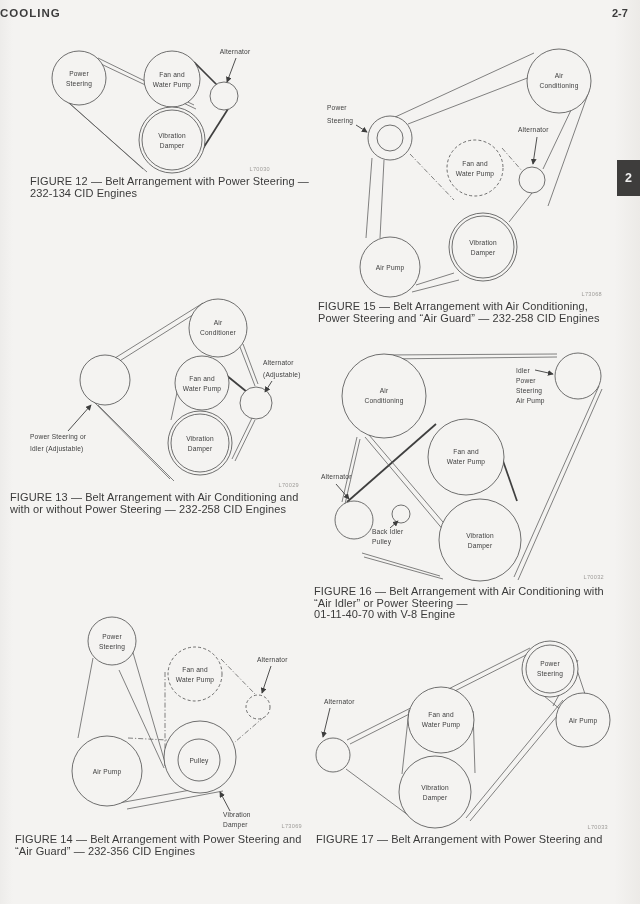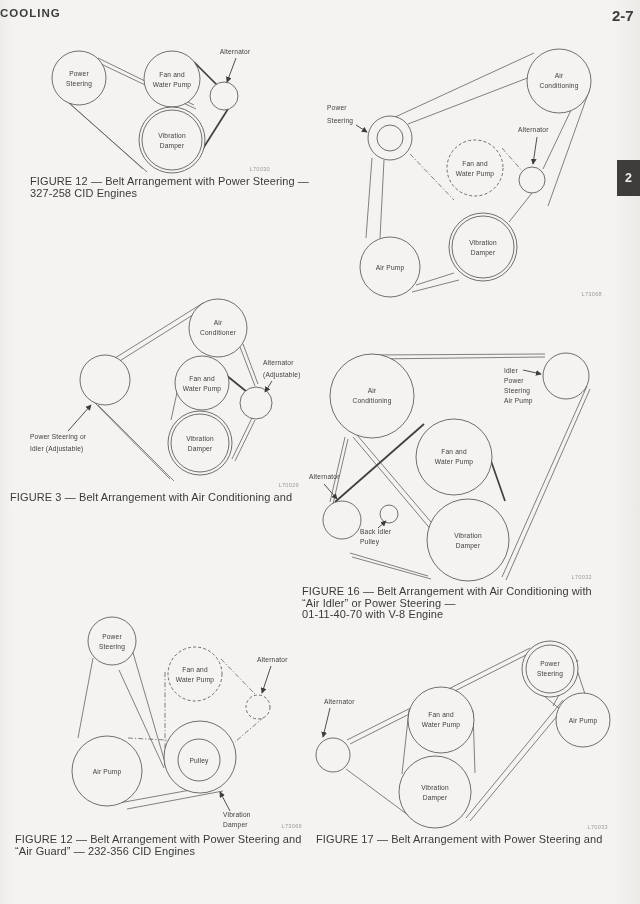--- a/index.html
+++ b/index.html
@@ -2,21 +2,21 @@
 <html><head>
 <meta charset="utf-8">
 <style>
   html,body{margin:0;padding:0;}
   body{background:#dddcd9;font-family:"Liberation Sans", sans-serif;}
   #page{position:relative;width:640px;height:904px;margin:0 auto;
         background:linear-gradient(90deg,#edecea 0%,#f4f3f1 2%,#f4f3f1 96%,#eceae7 100%);
         color:#3d3d3d;overflow:hidden;}
   .hdr-title{position:absolute;top:7px;left:0;width:640px;text-align:left;
              font-size:11.5px;font-weight:bold;letter-spacing:1px;color:#3c3c3c;}
-  .hdr-page{position:absolute;top:7px;left:612px;font-size:15px;font-weight:bold;color:#3c3c3c;}
+  .hdr-page{position:absolute;top:7px;left:612px;font-size:11px;font-weight:bold;color:#3c3c3c;}
   .side-tab{position:absolute;left:617px;top:160px;width:23px;height:36px;background:#3e3d3c;
             color:#efefef;display:flex;align-items:center;justify-content:center;
             font-size:12.5px;font-weight:bold;}
   .fig{position:absolute;}
   .fig svg{position:absolute;left:0;top:0;overflow:visible;}
   .cap{position:absolute;text-align:left;font-size:11px;line-height:11.6px;
        color:#3a3a3a;letter-spacing:.1px;width:100%;}
   .cap div{white-space:nowrap;}
   svg text{fill:#3d3d3d;font-family:"Liberation Sans",sans-serif;font-size:6.6px;letter-spacing:.2px;}
   svg text.code{fill:#9e9c99;font-size:5.6px;letter-spacing:.3px;}
@@ -76,21 +76,21 @@
         <text class="mid" x="142" y="106">Damper</text>
       </g>
       <g>
         <text class="mid" x="205" y="12">Alternator</text>
         <line class="arrow" x1="206" y1="16" x2="197" y2="40" marker-end="url(#arr)"></line>
       </g>
       <text class="code end" x="240" y="129">L70030</text>
     </svg>
     <div class="cap" style="top:134px">
       <div>FIGURE 12 — Belt Arrangement with Power Steering —</div>
-      <div>327-258 CID Engines</div>
+      <div>232-134 CID Engines</div>
     </div>
   </div>
 
   <div class="fig" style="left:10px;top:293px;width:300px;height:230px">
     <svg width="300" height="198" viewBox="0 0 300 198">
       <g>
         <line x1="105" y1="65" x2="193" y2="10"></line>
         <line x1="108" y1="69" x2="197" y2="13"></line>
         <line x1="230" y1="54" x2="245" y2="93"></line>
         <line x1="233" y1="51" x2="248" y2="91"></line>
@@ -129,21 +129,22 @@
         <line class="arrow" x1="58" y1="138" x2="81" y2="112" marker-end="url(#arr)"></line>
       </g>
       <g>
         <text x="253" y="72">Alternator</text>
         <text x="253" y="84">(Adjustable)</text>
         <line class="arrow" x1="262" y1="88" x2="255" y2="99" marker-end="url(#arr)"></line>
       </g>
       <text class="code end" x="289" y="194">L70029</text>
     </svg>
     <div class="cap" style="top:199px">
-      <div>FIGURE 3 — Belt Arrangement with Air Conditioning and</div>
+      <div>FIGURE 13 — Belt Arrangement with Air Conditioning and</div>
+      <div>with or without Power Steering — 232-258 CID Engines</div>
     </div>
   </div>
 
   <div class="fig" style="left:15px;top:618px;width:300px;height:245px">
     <svg width="300" height="212" viewBox="0 0 300 212">
       <g>
         <line x1="78" y1="40" x2="63" y2="120"></line>
         <line x1="112" y1="14" x2="151" y2="148"></line>
         <line x1="104" y1="52" x2="149" y2="150"></line>
         <line x1="104" y1="185" x2="203" y2="167"></line>
@@ -180,21 +181,21 @@
         <line class="arrow" x1="256" y1="48" x2="247" y2="75" marker-end="url(#arr)"></line>
       </g>
       <g>
         <text x="208" y="199">Vibration</text>
         <text x="208" y="209">Damper</text>
         <line class="arrow" x1="215" y1="193" x2="205" y2="174" marker-end="url(#arr)"></line>
       </g>
       <text class="code end" x="287" y="210">L73069</text>
     </svg>
     <div class="cap" style="top:216px">
-      <div>FIGURE 12 — Belt Arrangement with Power Steering and</div>
+      <div>FIGURE 14 — Belt Arrangement with Power Steering and</div>
       <div>“Air Guard” — 232-356 CID Engines</div>
     </div>
   </div>
 
   <div class="fig" style="left:318px;top:42px;width:300px;height:292px">
     <svg width="300" height="258" viewBox="0 0 300 258">
       <g>
         <line x1="75" y1="76" x2="216" y2="11"></line>
         <line x1="90" y1="82" x2="212" y2="35"></line>
         <line x1="271" y1="49" x2="230" y2="164"></line>
@@ -238,23 +239,27 @@
         <text x="9" y="68">Power</text>
         <text x="9" y="81">Steering</text>
         <line class="arrow" x1="38" y1="83" x2="49" y2="90" marker-end="url(#arr)"></line>
       </g>
       <g>
         <text x="200" y="90">Alternator</text>
         <line class="arrow" x1="219" y1="95" x2="215" y2="122" marker-end="url(#arr)"></line>
       </g>
       <text class="code end" x="284" y="254">L73068</text>
     </svg>
-  </div>
-
-  <div class="fig" style="left:302px;top:348px;width:325px;height:275px">
+    <div class="cap" style="top:259px">
+      <div>FIGURE 15 — Belt Arrangement with Air Conditioning,</div>
+      <div>Power Steering and “Air Guard” — 232-258 CID Engines</div>
+    </div>
+  </div>
+
+  <div class="fig" style="left:314px;top:348px;width:325px;height:275px">
     <svg width="325" height="235" viewBox="0 0 325 235">
       <g>
         <line x1="68" y1="7" x2="243" y2="6"></line>
         <line x1="71" y1="11" x2="243" y2="9"></line>
         <line x1="285" y1="38" x2="200" y2="229"></line>
         <line x1="288" y1="41" x2="204" y2="232"></line>
         <line x1="43" y1="89" x2="28" y2="154"></line>
         <line x1="46" y1="91" x2="31" y2="156"></line>
         <line class="thick" x1="33" y1="154" x2="122" y2="76"></line>
         <line x1="51" y1="89" x2="136" y2="190"></line>

